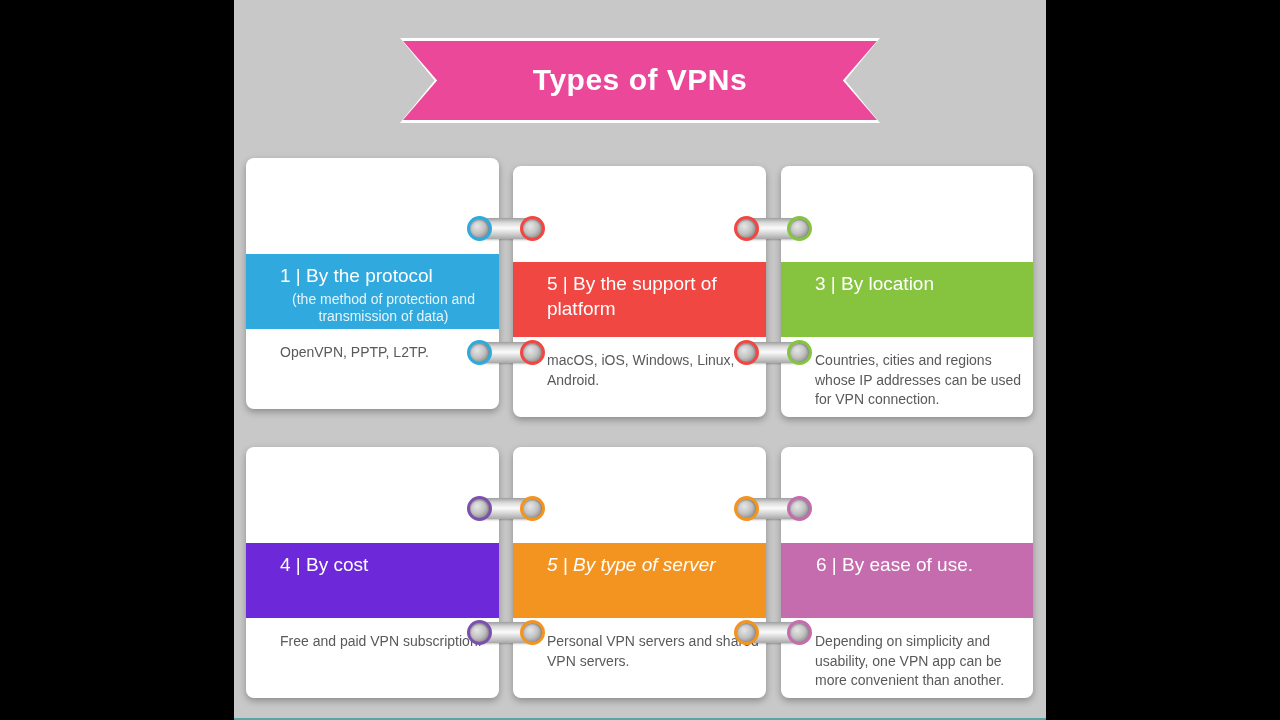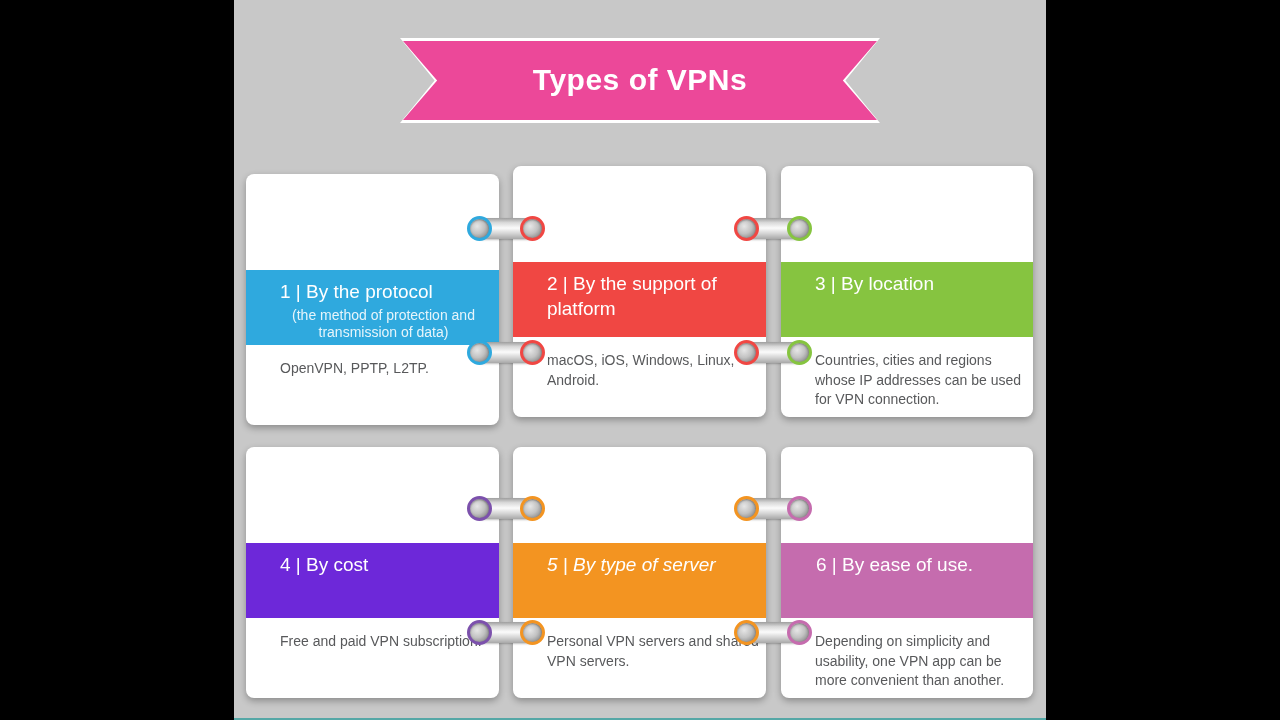--- a/index.html
+++ b/index.html
@@ -76,31 +76,31 @@
 <div class="letterbox right"></div>
 
 <div class="stage">
 
   <div class="banner">
     <div class="banner-inner" style="background: #ec4899;">
       <div class="banner-title">Types of VPNs</div>
     </div>
   </div>
 
-  <div class="card" style="left:12px;top:174px">
+  <div class="card" style="left:12px;top:158px">
     <div class="band" style="background: rgb(47, 169, 222);">
       <div class="card-title">1 | By the protocol</div>
       <div class="card-subtitle">(the method of protection and transmission of data)</div>
     </div>
     <div class="card-body">OpenVPN, PPTP, L2TP.</div>
   </div>
 
   <div class="card" style="left:279px;top:166px">
     <div class="band" style="background: rgb(240, 71, 67);">
-      <div class="card-title">2 | By the support of platform</div>
+      <div class="card-title">5 | By the support of platform</div>
     </div>
     <div class="card-body">macOS, iOS, Windows, Linux, Android.</div>
   </div>
 
   <div class="card" style="left:547px;top:166px;width:252px">
     <div class="band" style="background: rgb(134, 196, 64);">
       <div class="card-title">3 | By location</div>
     </div>
     <div class="card-body">Countries, cities and regions whose IP addresses can be used for VPN connection.</div>
   </div>

